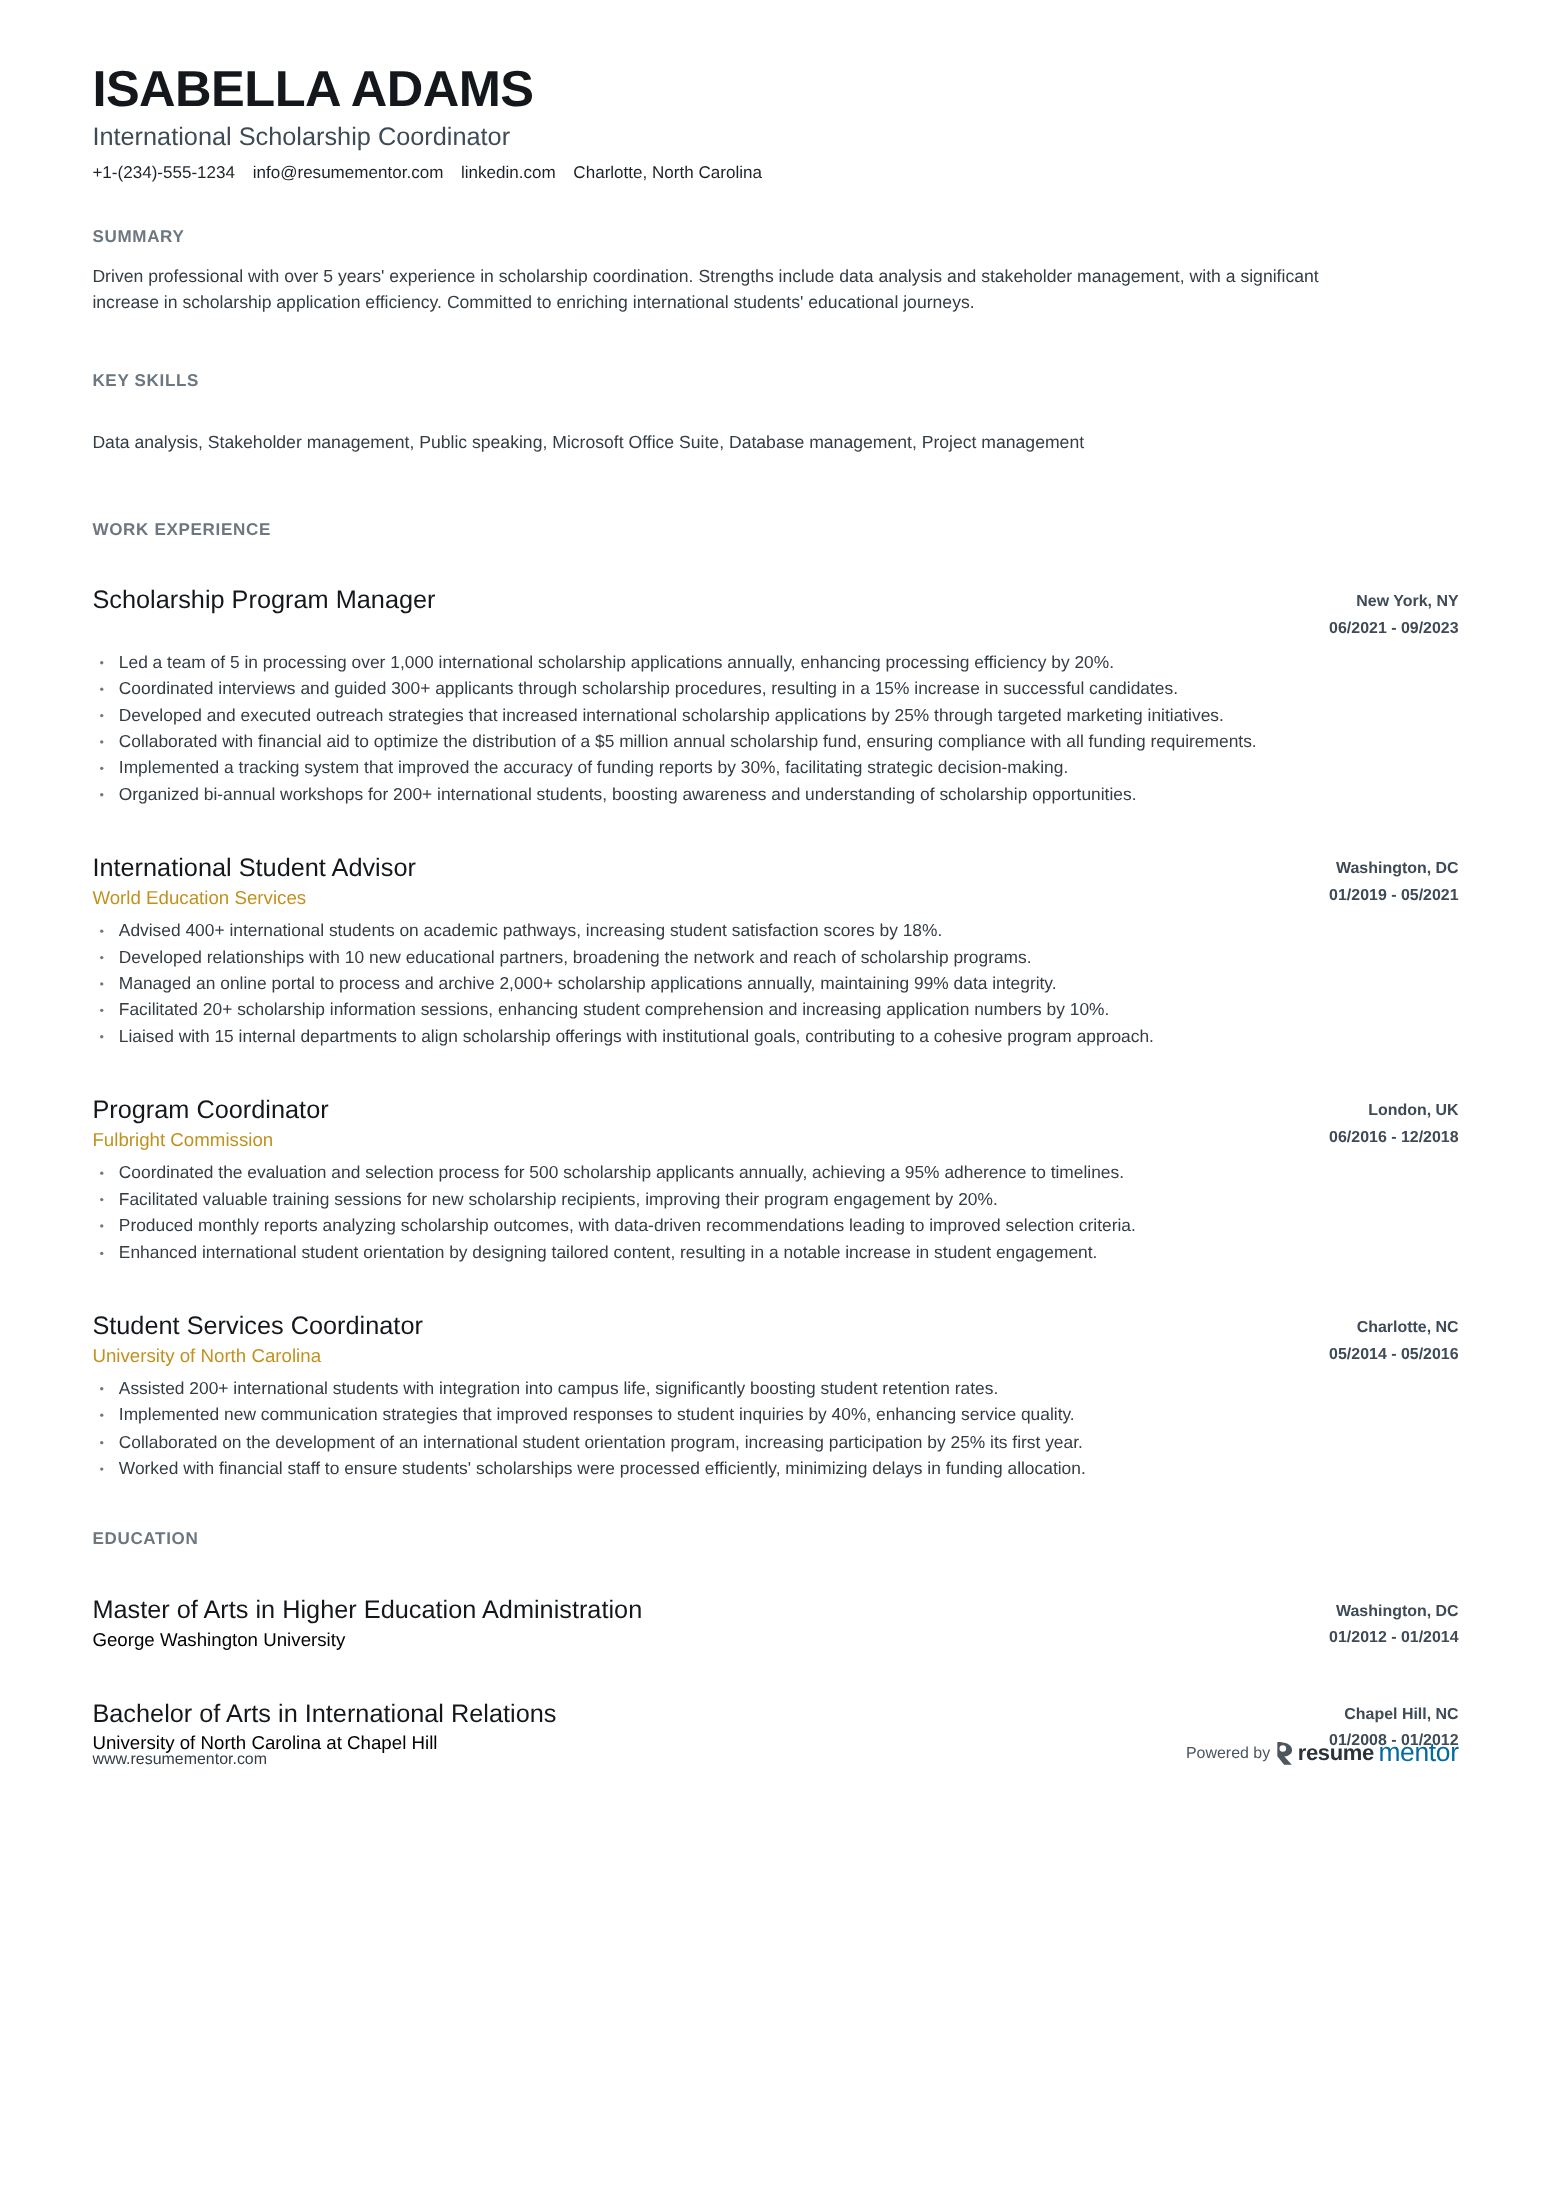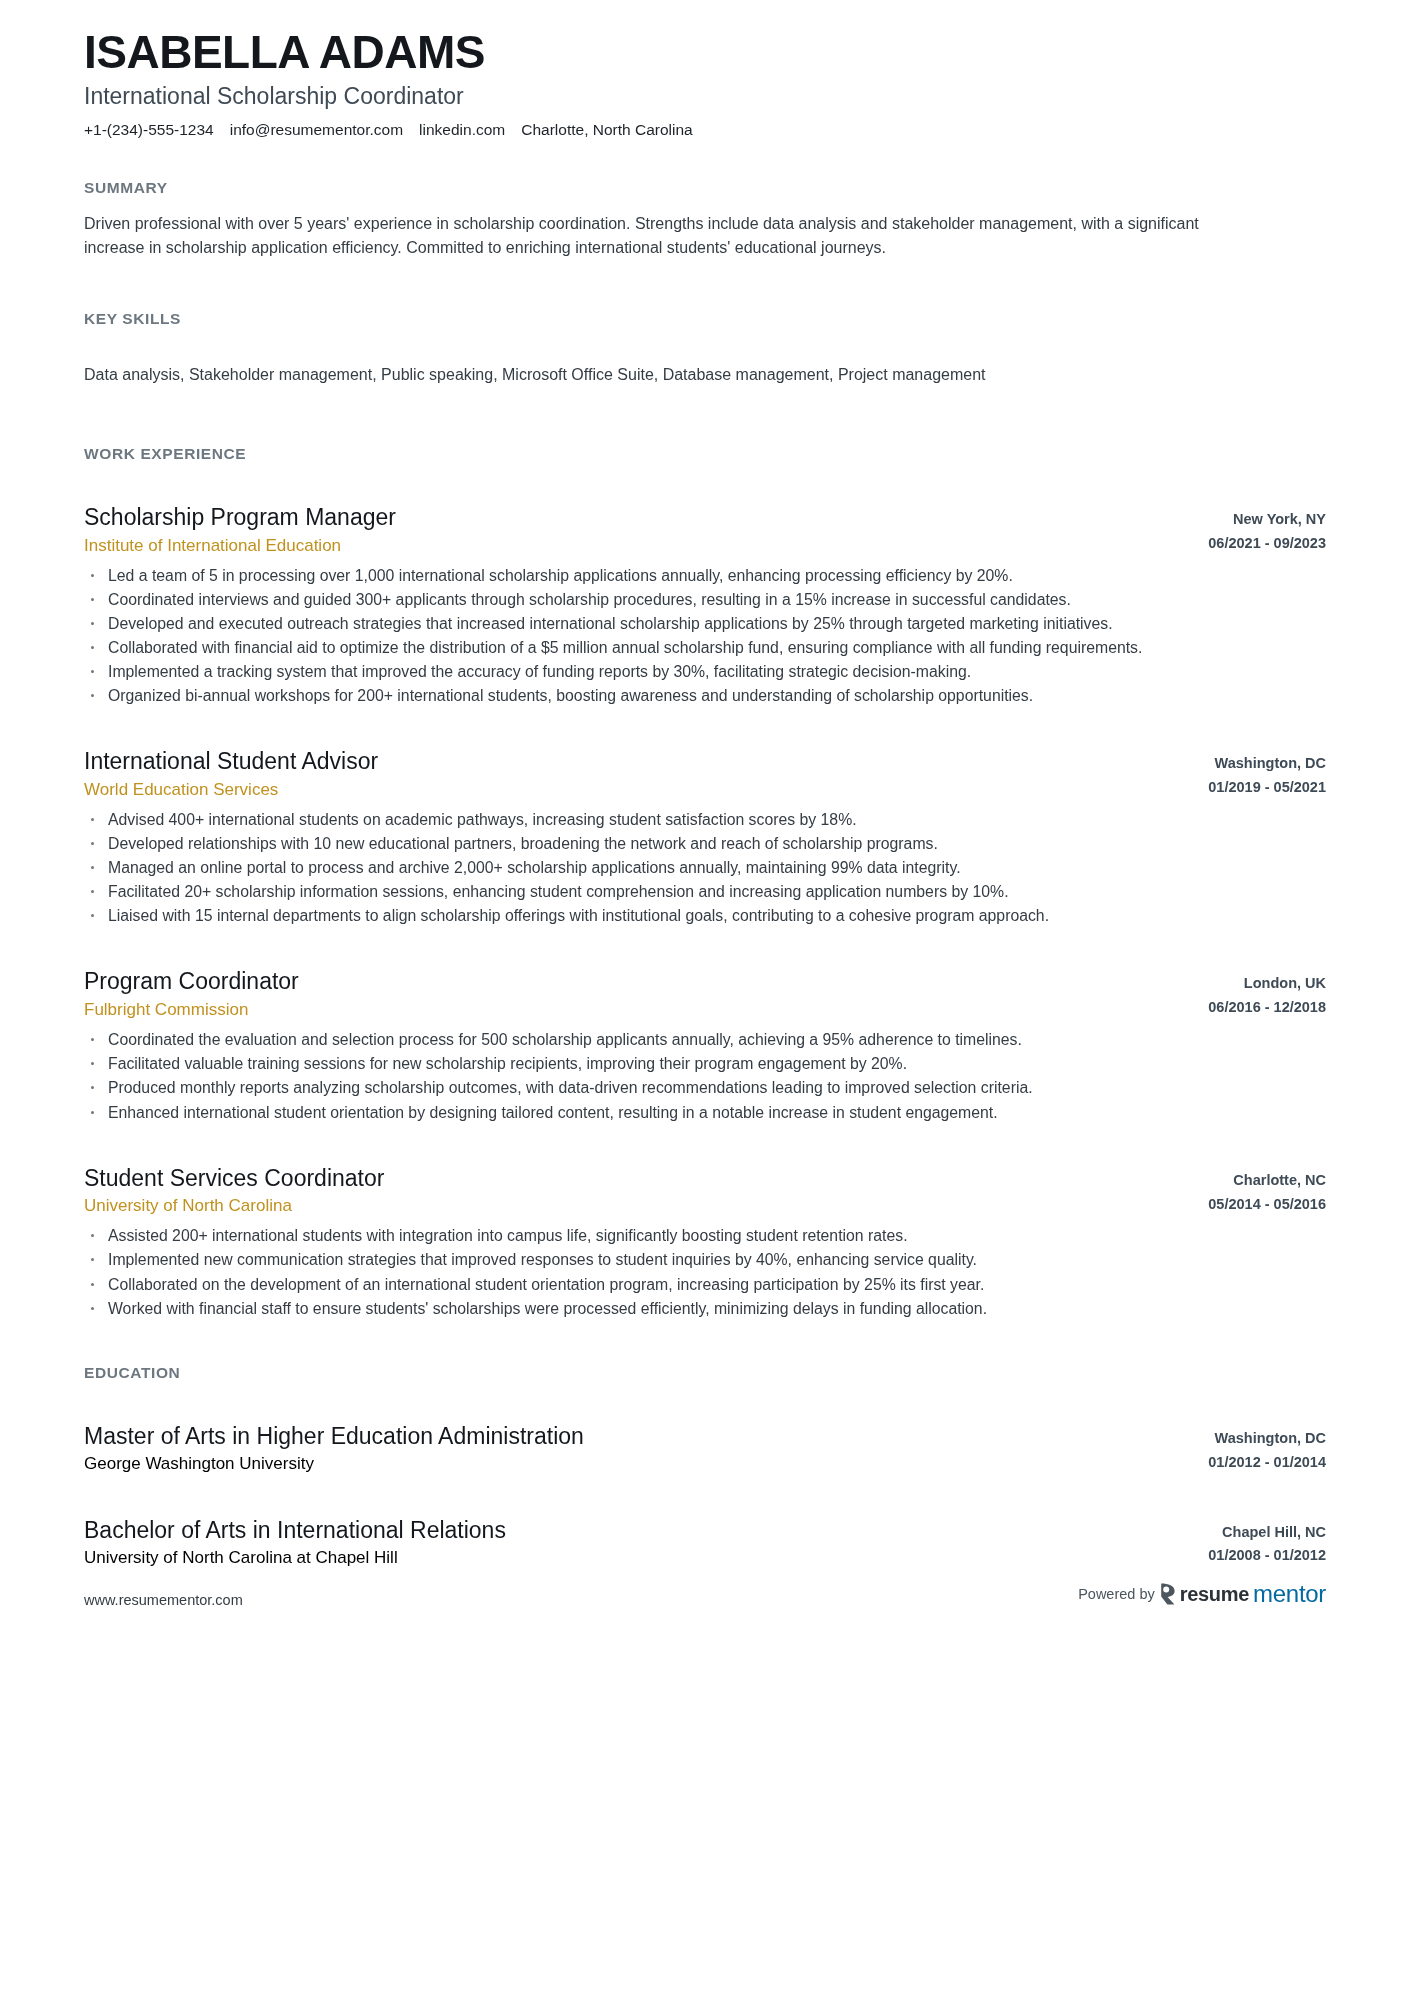--- a/index.html
+++ b/index.html
@@ -11,21 +11,21 @@
   body {
     font-family: "Liberation Sans", sans-serif;
     -webkit-font-smoothing: antialiased;
   }
   .page {
     position: relative;
     width: 1410px;
     height: 1680px;
     background: #ffffff;
     box-sizing: border-box;
-    padding: 28px 84px 0 84px;
+    padding: 56px 84px 0 84px;
     overflow: hidden;
   }
 
   
   .hdr-name {
     font-size: 46px;
     font-weight: 700;
     letter-spacing: -0.5px;
     color: #14181d;
     line-height: 1.05;
@@ -213,21 +213,20 @@
     <div class="skills-text">Data analysis, Stakeholder management, Public speaking, Microsoft Office Suite, Database management, Project management</div>
   </div>
 
   <div class="block work-block">
     <div class="sec-head">WORK EXPERIENCE</div>
 
     <div class="entry">
       <div class="entry-head">
         <div class="entry-left">
           <div class="entry-role">Scholarship Program Manager</div>
-          <div class="entry-org">Institute of International Education</div>
         </div>
         <div class="entry-right">
           <div class="entry-loc">New York, NY</div>
           <div class="entry-dates">06/2021 - 09/2023</div>
         </div>
       </div>
       <ul class="bullets">
         <li>Led a team of 5 in processing over 1,000 international scholarship applications annually, enhancing processing efficiency by 20%.</li>
         <li>Coordinated interviews and guided 300+ applicants through scholarship procedures, resulting in a 15% increase in successful candidates.</li>
         <li>Developed and executed outreach strategies that increased international scholarship applications by 25% through targeted marketing initiatives.</li>

